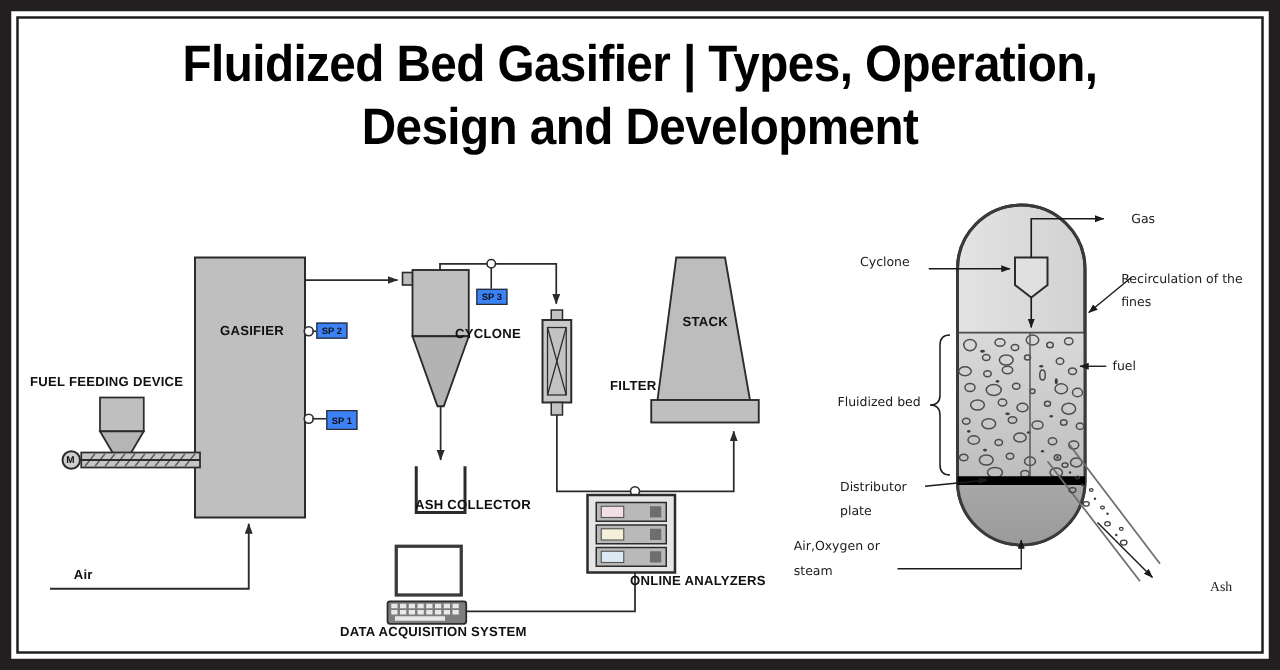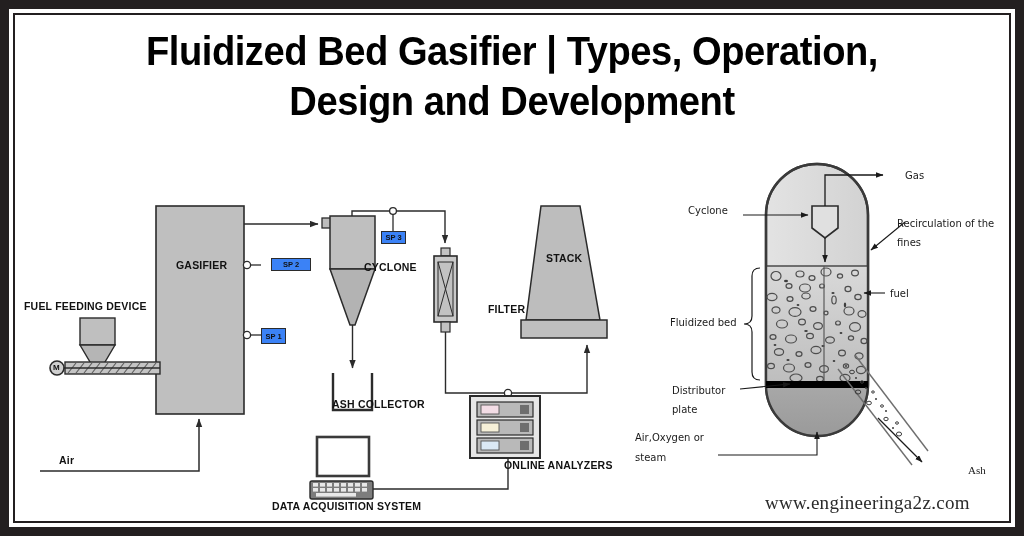--- a/index.html
+++ b/index.html
@@ -282,21 +282,21 @@
         <circle cx="886" cy="411" r="1"></circle>
           <circle cx="893" cy="428" r="1"></circle>
       </g>
     </g>
   </svg>
 
   <div class="lbl" style="left:24px;top:300px;">FUEL FEEDING DEVICE</div>
   <div class="lbl" style="left:53px;top:363px;font-size:8px;">M</div>
   <div class="lbl" style="left:176px;top:259px;">GASIFIER</div>
 
-  <div class="sp-box" style="left:271px;top:258px;width:40px;height:13px;">
+  <div class="sp-box" style="left:253px;top:258px;width:25px;height:13px;">
     <span class="lbl-sp" style="position:static;">SP 2</span>
   </div>
   <div class="sp-box" style="left:261px;top:328px;width:25px;height:16px;">
     <span class="lbl-sp" style="position:static;">SP 1</span>
   </div>
   <div class="sp-box" style="left:381px;top:231px;width:25px;height:13px;">
     <span class="lbl-sp" style="position:static;">SP 3</span>
   </div>
 
   <div class="lbl" style="left:364px;top:261px;">CYCLONE</div>
@@ -312,15 +312,14 @@
   <div class="rlbl" style="left:897px;top:216px;">Recirculation of the</div>
   <div class="rlbl" style="left:897px;top:235px;">fines</div>
   <div class="rlbl" style="left:890px;top:286px;">fuel</div>
   <div class="rlbl" style="left:670px;top:315px;">Fluidized bed</div>
   <div class="rlbl" style="left:672px;top:383px;">Distributor</div>
   <div class="rlbl" style="left:672px;top:402px;">plate</div>
   <div class="rlbl" style="left:635px;top:430px;">Air,Oxygen or</div>
   <div class="rlbl" style="left:635px;top:450px;">steam</div>
   <div class="rlbl-serif" style="left:920px;top:464px;">Ash</div>
 
-  <div id="watermark" style="left:765px;top:492px;">www.engineeringa2z.com</div>
 
 </div>
 
 </body></html>

